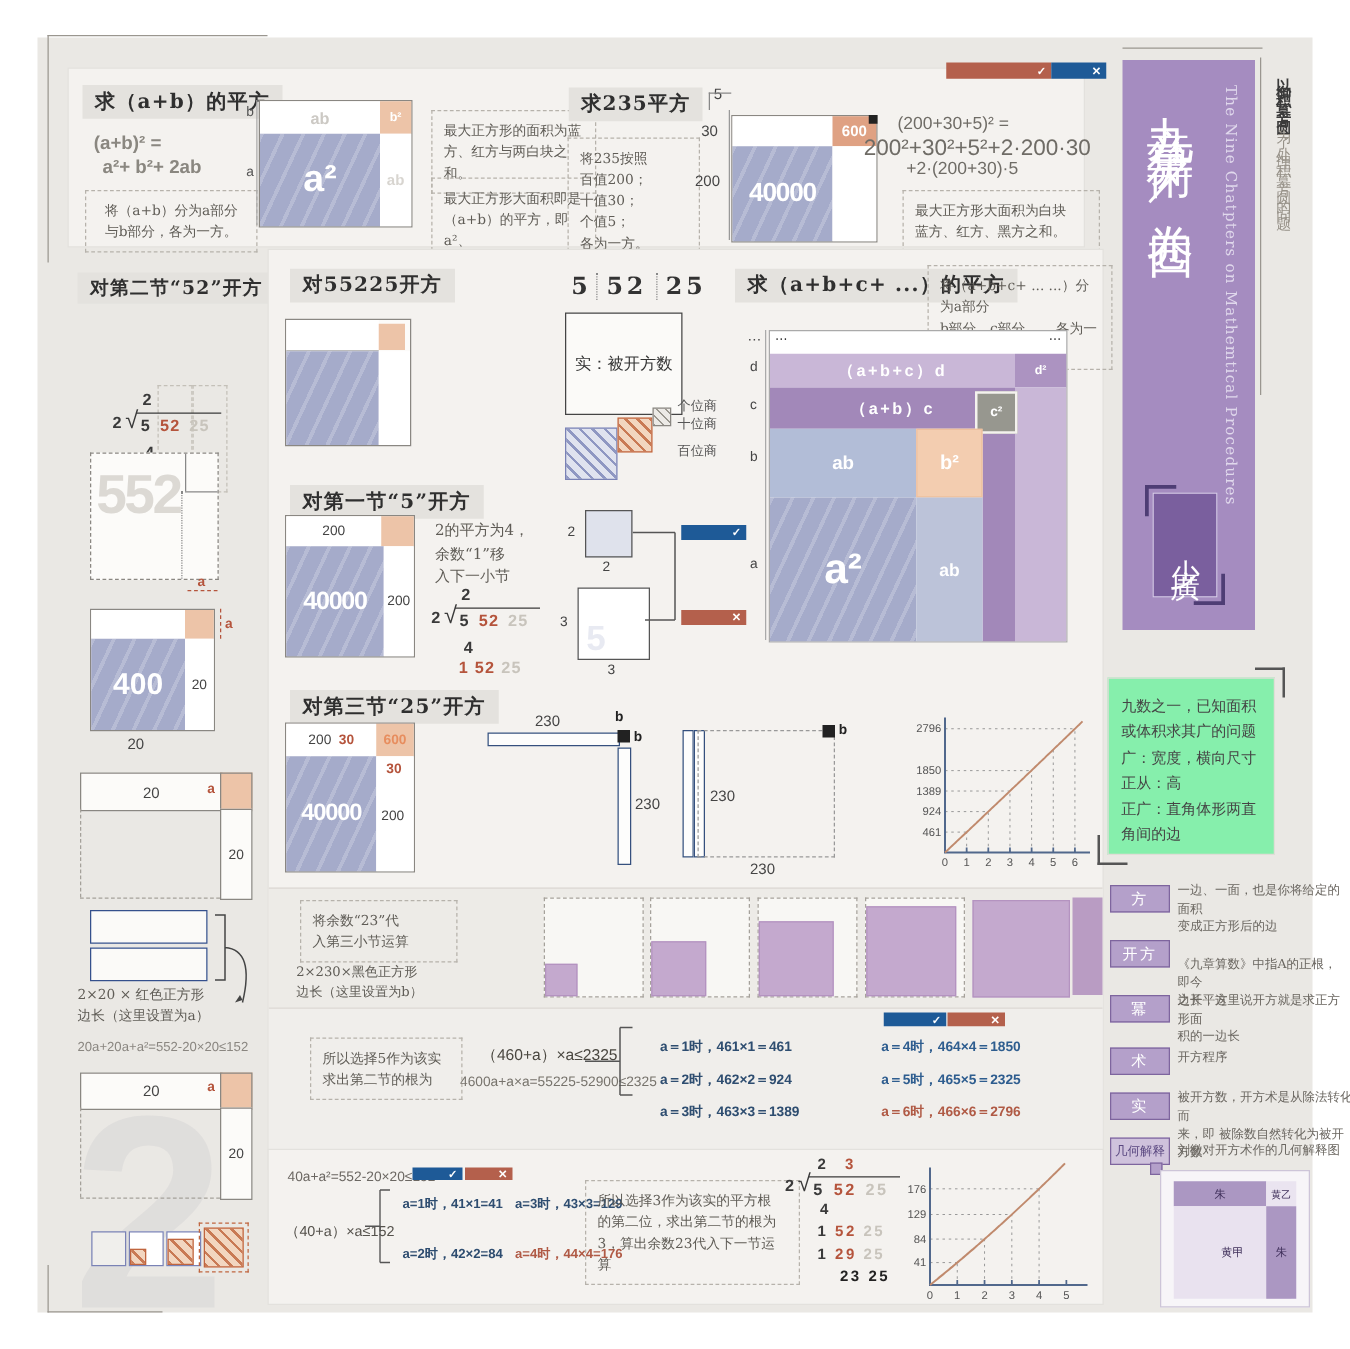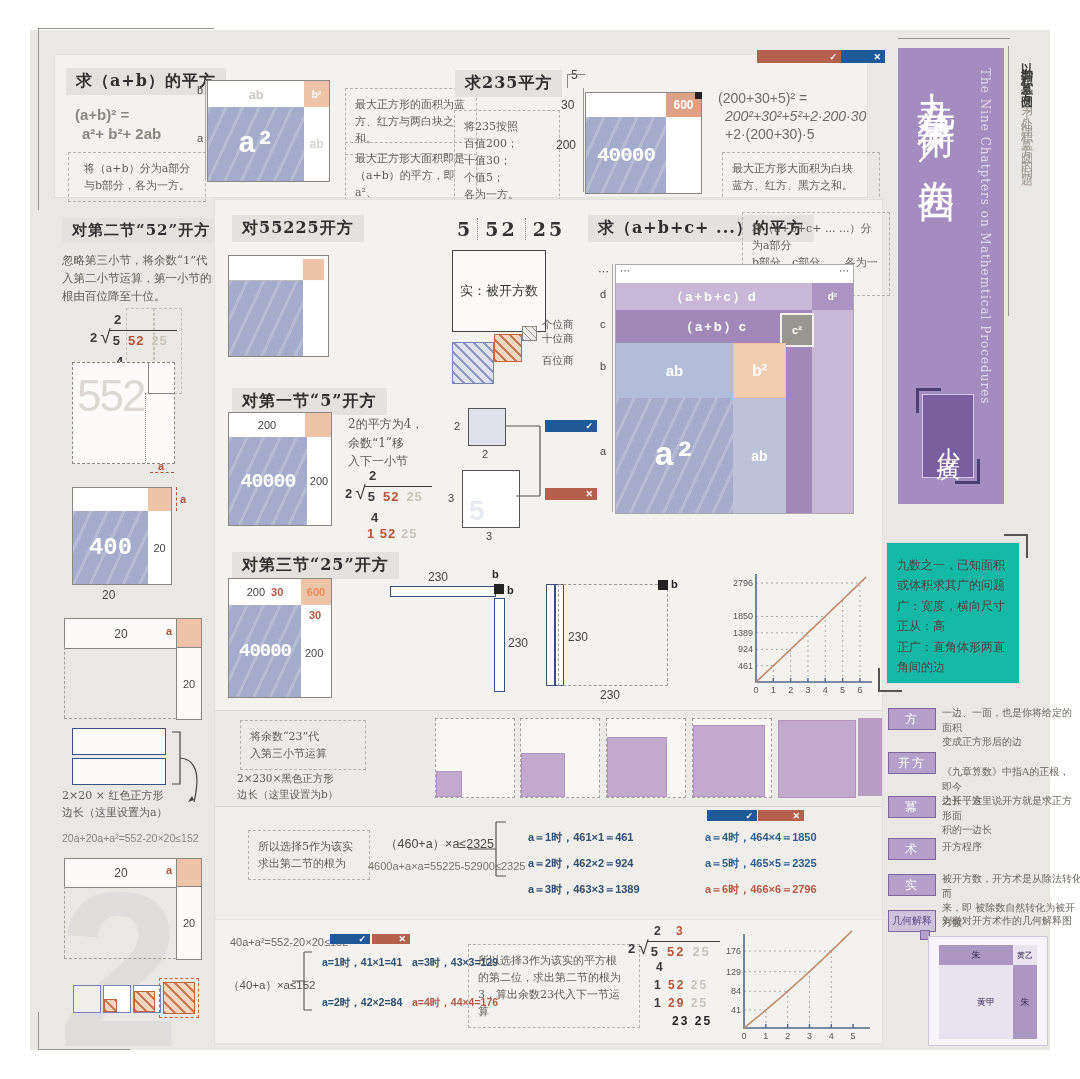--- a/index.html
+++ b/index.html
@@ -9,21 +9,21 @@
   .serif{font-family:"DejaVu Serif","Liberation Serif",serif;}
   .pre{white-space:pre-line;}
   #poster{position:absolute;left:30px;top:30px;width:1020px;height:1020px;background:#eae8e4;}
   .panel{background:#f4f2ef;box-shadow:0 0 0 1px #e3e1dd;}
   .band{border-top:1px solid #dbd8d3;}
   .stitle{display:inline-block;background:#e4e2de;padding:3px 10px;font-weight:bold;font-size:16px;
           color:#2f2f2f;letter-spacing:1px;font-family:"DejaVu Serif",serif;white-space:nowrap;}
   .dnote{border:1px dashed #b6b2ab;padding:7px 9px;font-size:11px;line-height:1.55;color:#5f5c56;
          font-family:"DejaVu Serif",serif;white-space:pre-line;}
   .ptext{font-size:11px;line-height:1.55;color:#5f5c56;font-family:"DejaVu Serif",serif;white-space:pre-line;}
-  .hblue{background-color:#a5abca;background-image:repeating-linear-gradient(115deg,rgba(255,255,255,.20) 0 3px,transparent 3px 15px);font-family:Liberation Mono, monospace;}
+  .hblue{background-color:#a5abca;background-image:repeating-linear-gradient(115deg,rgba(255,255,255,.20) 0 3px,transparent 3px 15px);}
   .hblue2{background-color:#bcc3d9;}
   .peach{background:#edc4a8;}
   .wlab{color:#fff;font-weight:bold;}
   .box{border:1px solid #8a8782;background:#fcfbf9;}
   .redt{color:#b5543c;}
   .grayt{color:#c8c4bc;}
   .navy{color:#2e4d70;}
   .bar{display:flex;align-items:center;justify-content:flex-end;padding-right:4px;color:#fff;font-size:9px;font-weight:bold;}
   .bar.blue{background:#1e5a97;} .bar.red{background:#b4604c;}
   .hred{background-color:#f2d6c0;background-image:repeating-linear-gradient(45deg,#c97a55 0 2px,transparent 2px 7px);border:1px solid #c0653f;}
@@ -108,54 +108,51 @@
           <span class="wlab" style="font-size:12px;">600</span>
         </div>
     <div class="abs hblue" style="left:0;top:24px;width:80px;height:76px;display:flex;align-items:center;justify-content:center;">
           <span class="wlab" style="font-size:21px;letter-spacing:-1px;">40000</span>
         </div>
     <div class="abs" style="left:80px;top:24px;width:35px;height:76px;background:#fff;"></div>
     <div class="abs" style="right:-1px;top:-1px;width:7px;height:7px;background:#222;"></div>
   </div>
 
   <div class="abs" style="left:688px;top:60px;font-size:14px;color:#6f6c66;">(200+30+5)² =</div>
-  <div class="abs" style="left:695px;top:78px;font-size:14px;color:#6f6c66;font-style:italic;">200²+30²+5²+2·200·30</div>
+  <div class="abs" style="left:661px;top:78px;font-size:18px;color:#6f6c66;">200²+30²+5²+2·200·30</div>
   <div class="abs" style="left:695px;top:96px;font-size:14px;color:#6f6c66;">+2·(200+30)·5</div>
   <div class="abs dnote" style="left:692px;top:122px;width:138px;">最大正方形大面积为白块
 蓝方、红方、黑方之和。</div>
 
   <div class="abs bar red" style="left:727px;top:20px;width:80px;height:13px;">
         <span>✓</span>
       </div>
   <div class="abs bar blue" style="left:811px;top:20px;width:40px;height:13px;">
         <span>✕</span>
       </div>
 
   <div class="abs stitle" style="left:32px;top:188px;font-size:15px;">对第二节“52”开方</div>
-  <div class="abs ptext" style="left:32px;top:222px;width:162px;font-size:11.5px;">忽略第三小节，将余数“1”代
-入第二小节运算，第一小节的
-根由百位降至十位。</div>
 
   <div class="abs" style="left:60px;top:282px;width:120px;height:80px;">
     <div class="abs" style="left:36px;top:-4px;width:26px;height:84px;border:1px dashed #c4c0b8;"></div>
     <div class="abs" style="left:64px;top:-4px;width:26px;height:84px;border:1px dashed #c4c0b8;"></div>
     <div class="abs" style="left:24px;top:0;font-size:13px;font-weight:bold;">2</div>
     <div class="abs srow" style="left:0;top:18px;">
       <span>2</span>
       <span class="rsign">√</span>
       <span class="rg"><span>5</span><span class="redt">52</span><span class="grayt">25</span></span>
     </div>
     <div class="abs" style="left:26px;top:42px;font-size:13px;font-weight:bold;">4</div>
     <div class="abs" style="left:22px;top:58px;font-size:13px;font-weight:bold;letter-spacing:1px;">
       <span>1</span> <span class="redt">52</span> <span class="grayt">25</span>
     </div>
   </div>
 
   <div class="abs box" style="left:42px;top:332px;width:101px;height:100px;border-style:dashed;">
-    <div class="abs" style="left:4px;top:8px;font-size:44px;font-weight:normal;color:#dcd9d4;letter-spacing:-2px;">552</div>
+    <div class="abs" style="left:4px;top:8px;font-size:44px;font-weight:bold;color:#dcd9d4;letter-spacing:-2px;">552</div>
     <div class="abs" style="left:75px;top:0;width:1px;height:30px;background:#888;"></div>
     <div class="abs" style="left:75px;top:30px;width:26px;height:1px;background:#888;"></div>
     <div class="abs" style="left:72px;top:30px;width:1px;height:70px;border-left:1px dotted #888;"></div>
   </div>
 
   <div class="abs" style="left:120px;top:442px;width:24px;height:1px;border-top:1px dashed #b5543c;"></div>
   <div class="abs redt" style="left:128px;top:430px;font-size:11px;font-weight:bold;">a</div>
   <div class="abs redt" style="left:150px;top:463px;font-size:11px;font-weight:bold;">a</div>
   <div class="abs" style="left:146px;top:457px;width:1px;height:24px;border-left:1px dashed #b5543c;"></div>
   <div class="abs box" style="left:42px;top:457px;width:98px;height:96px;">
@@ -497,21 +494,21 @@
     <div style="position:absolute;left:24px;top:346px;width:50px;height:82px;background:#7a5f9e;border:1px solid #d8cce8;display:flex;align-items:center;justify-content:center;">
       <span class="vtext serif" style="font-size:24px;color:#fff;letter-spacing:8px;">少廣</span>
       <div class="corner" style="left:-7px;top:-7px;border-left:3px solid #4e3d74;border-top:3px solid #4e3d74;"></div>
       <div class="corner" style="right:-7px;bottom:-7px;border-right:3px solid #4e3d74;border-bottom:3px solid #4e3d74;"></div>
     </div>
   </div>
   <div class="vtext serif abs" style="left:988px;top:22px;height:330px;font-size:12px;letter-spacing:7px;">
     <span style="color:#3a3a3a;font-weight:bold;">以御积冪方圆</span><span style="color:#979289;">为了处理积冪方圆的问题</span>
   </div>
 
-  <div class="abs" style="left:856px;top:512px;width:132px;height:140px;background:#14b8a6;border:1px solid #e0ddd7;">
+  <div class="abs" style="left:856px;top:512px;width:132px;height:140px;background:#86efac;border:1px solid #e0ddd7;">
     <div class="corner" style="right:-9px;top:-9px;border-right:2px solid #555;border-top:2px solid #555;"></div>
     <div class="corner" style="left:-9px;bottom:-9px;border-left:2px solid #555;border-bottom:2px solid #555;"></div>
     <div class="serif pre" style="padding:12px 10px;font-size:12px;line-height:1.7;color:#454545;">九数之一，已知面积
 或体积求其广的问题
 广：宽度，横向尺寸
 正从：高
 正广：直角体形两直
 角间的边</div>
   </div>
 

